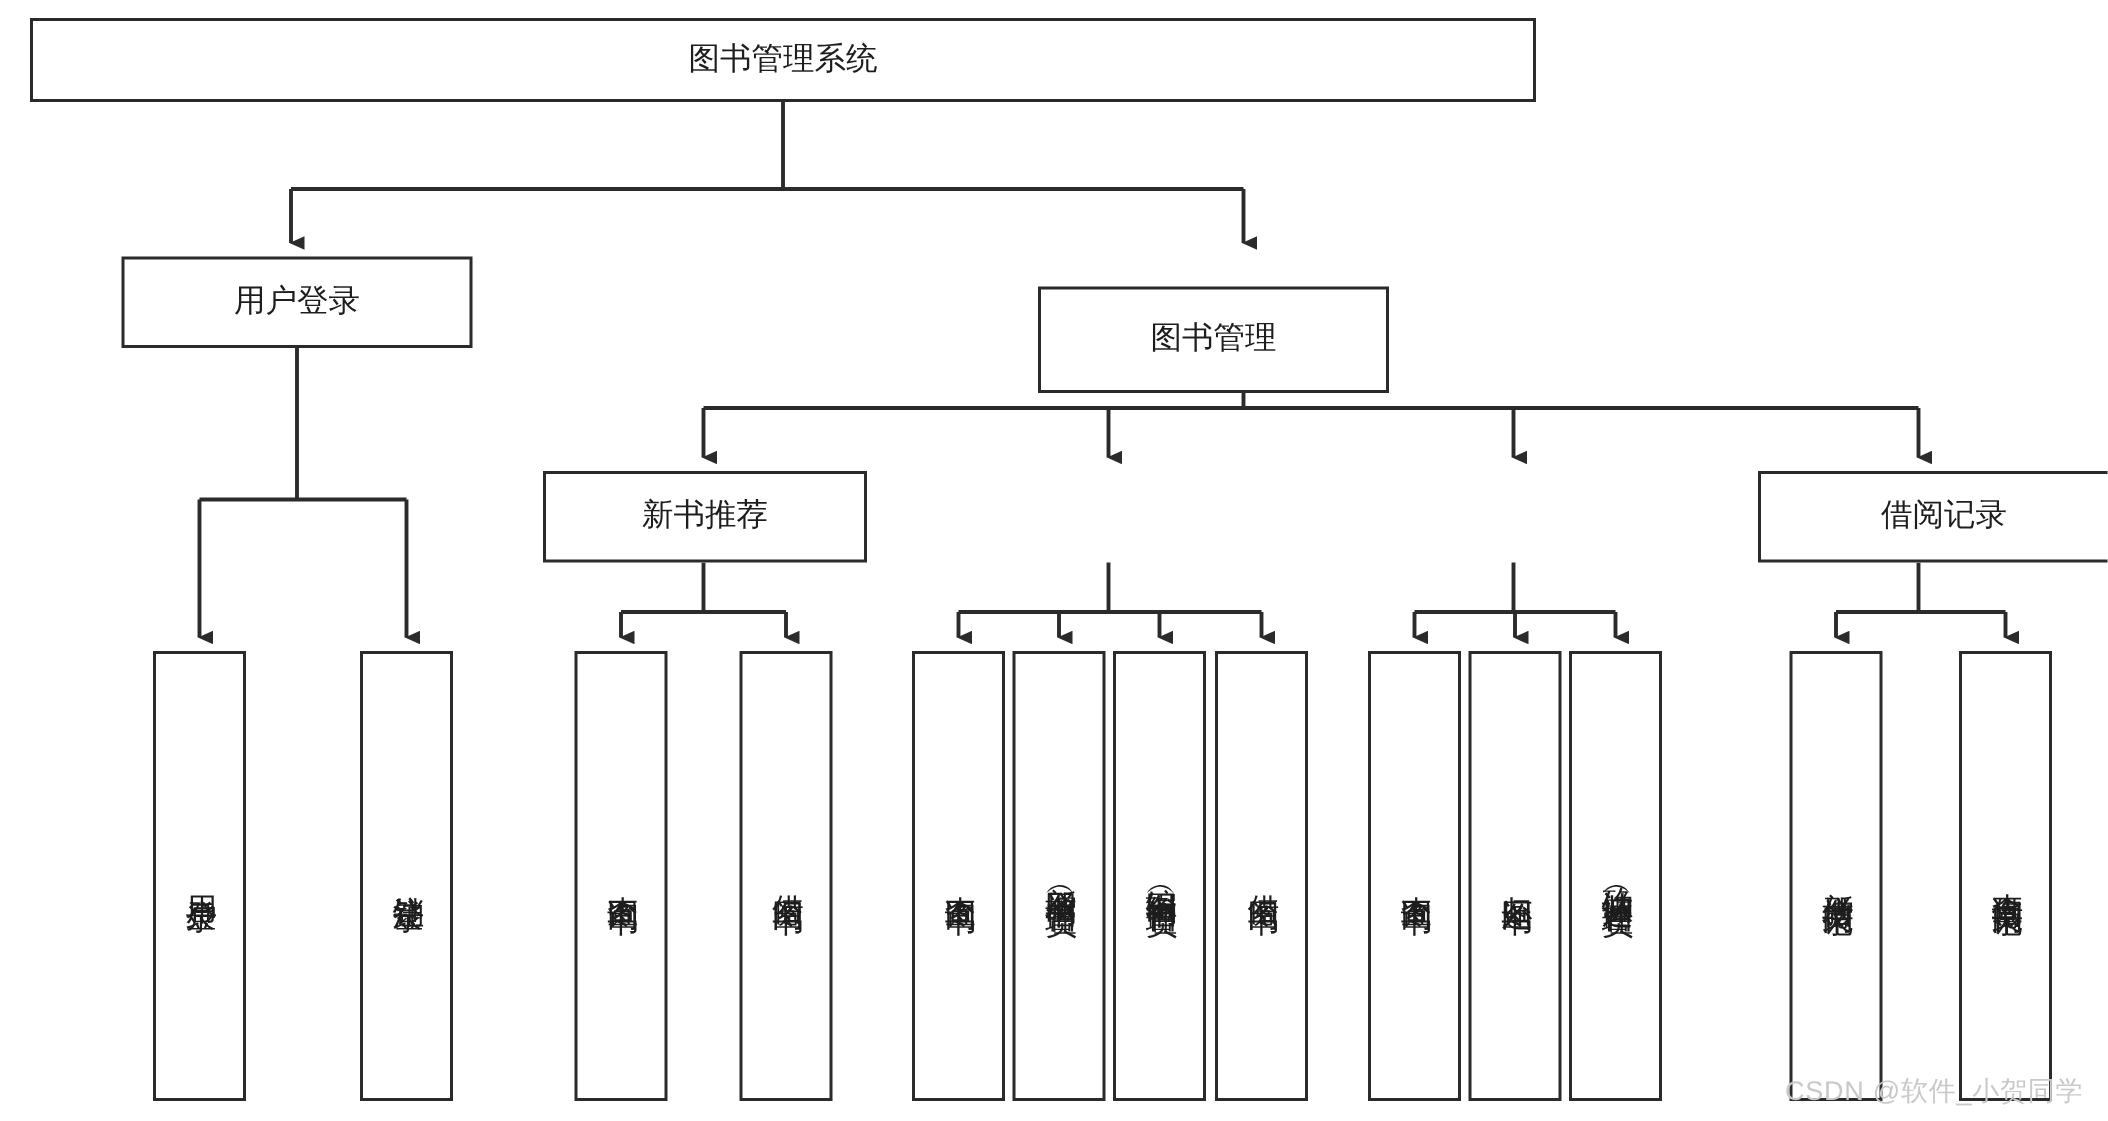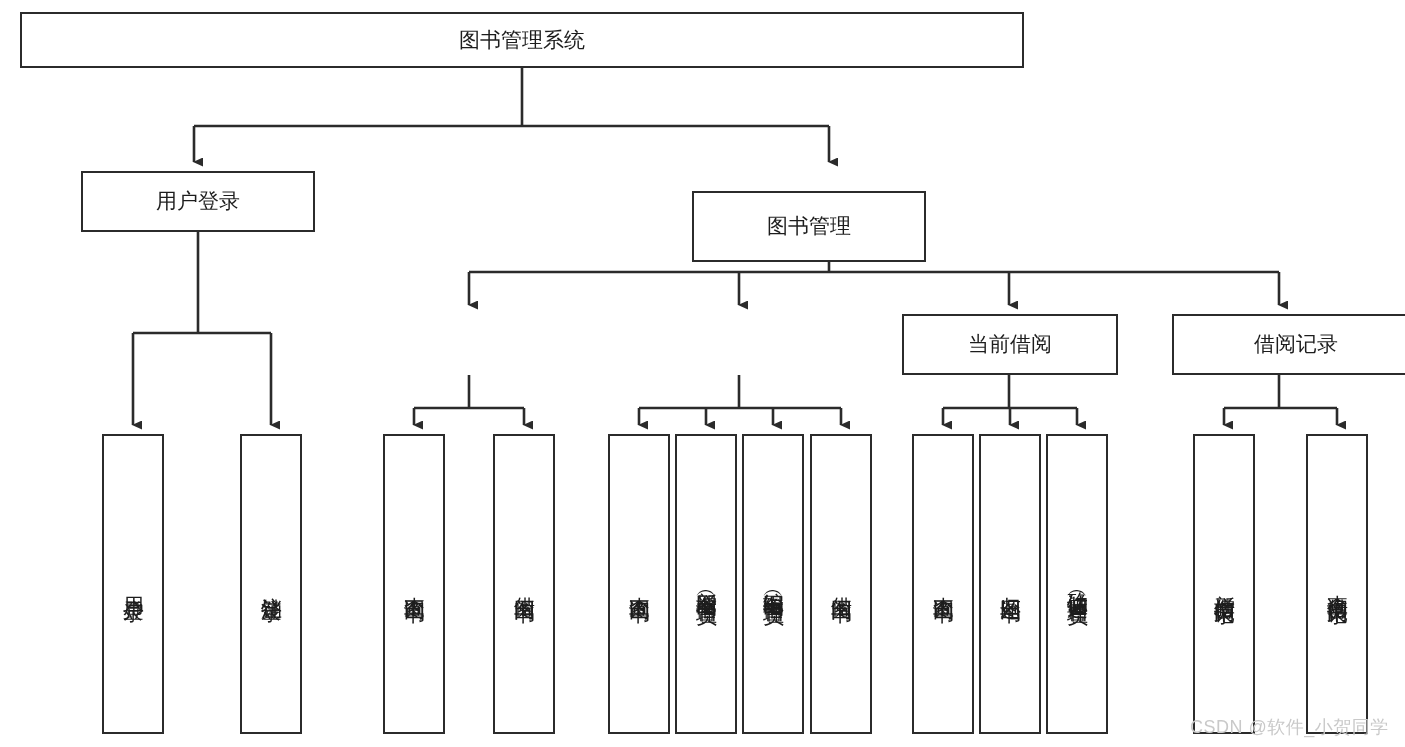--- a/index.html
+++ b/index.html
@@ -121,22 +121,22 @@
     <span class="node-label horizontal">图书管理系统</span>
   </div>
 
   <div class="node-box" style="left:81px; top:171px; width:234px; height:61px;">
     <span class="node-label horizontal">用户登录</span>
   </div>
   <div class="node-box" style="left:692px; top:171px; width:234px; height:71px;margin-top:20px;">
     <span class="node-label horizontal">图书管理</span>
   </div>
 
-  <div class="node-box" style="left:902px; top:314px; width:216px; height:61px;">
-    <span class="node-label horizontal">当前借阅</span>
+  <div class="node-box" style="left:362px; top:314px; width:216px; height:61px;">
+    <span class="node-label horizontal">新书推荐</span>
   </div>
   <div class="node-box" style="left:1172px; top:314px; width:248px; height:61px;">
     <span class="node-label horizontal">借阅记录</span>
   </div>
 
   <div class="node-box" style="left:102px; top:434px; width:62px; height:300px;">
     <span class="node-label vertical">用户登录</span>
   </div>
   <div class="node-box" style="left:240px; top:434px; width:62px; height:300px;">
     <span class="node-label vertical">注销登录</span>

